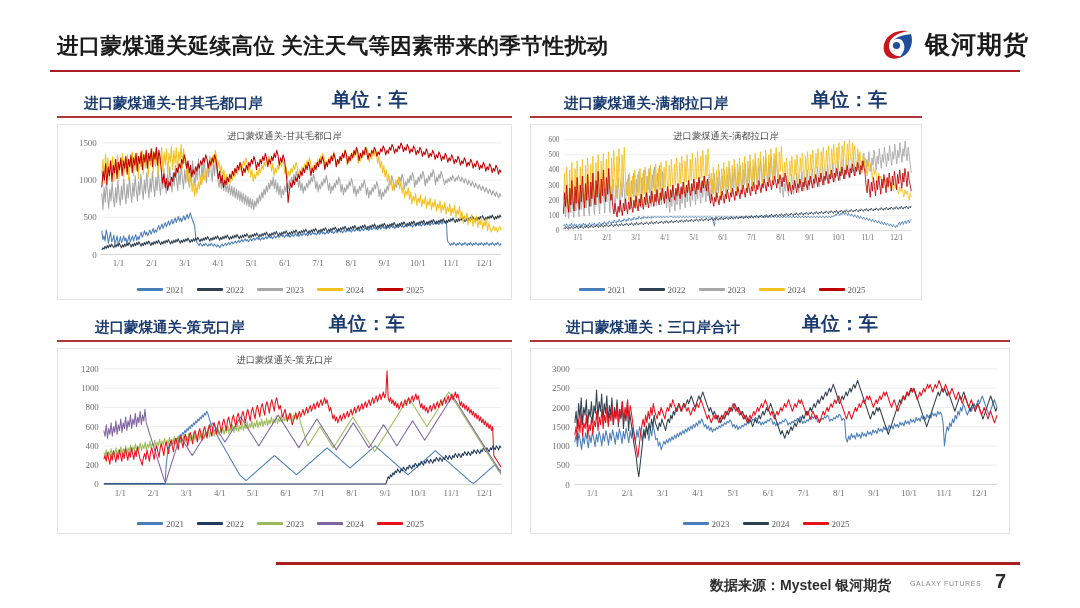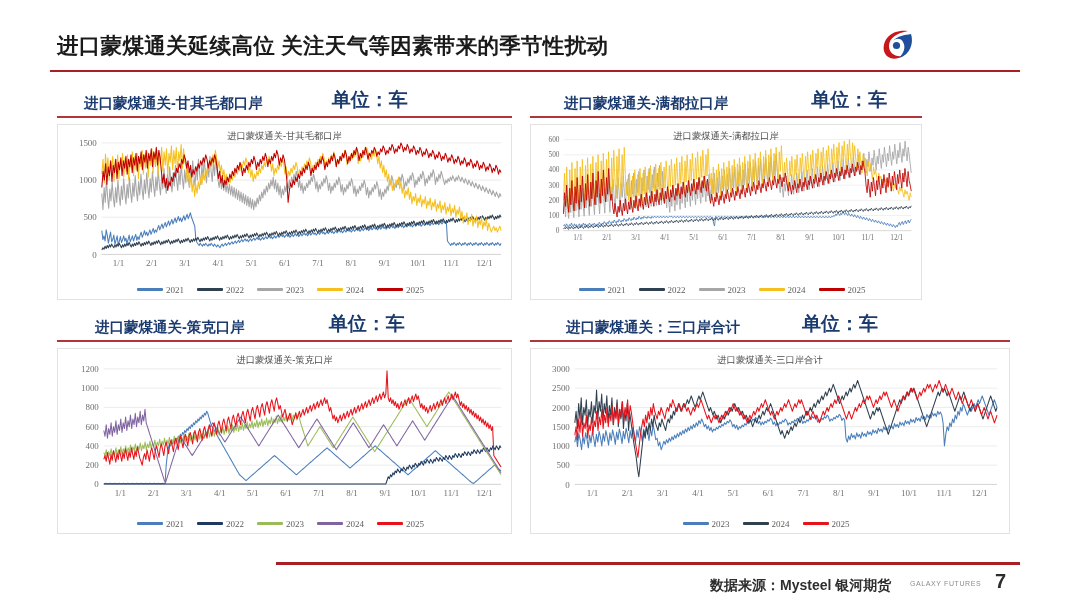--- a/index.html
+++ b/index.html
@@ -188,20 +188,21 @@
     <div id="slide-title">进口蒙煤通关延续高位 关注天气等因素带来的季节性扰动</div>
     <div id="title-rule"></div>
     <div id="brand">
       <div id="brand-mark">
         <svg viewBox="0 0 38 38" width="38" height="38" aria-hidden="true">
           <path d="M30 6 C14 4 4 14 6 26 C8 34 18 36 24 31 C17 32 11 28 11 21 C11 13 19 8 30 6 Z" fill="#c8161d"></path>
           <path d="M33 9 C36 18 32 30 21 33 C26 28 28 22 25 17 C23 13 18 13 15 16 C19 11 27 10 33 9 Z" fill="#1f4e9c"></path>
           <circle cx="18.5" cy="20.5" r="3.6" fill="#1f4e9c"></circle>
         </svg>
       </div>
+      <div id="brand-name">银河期货</div>
     </div>
   </div>
 
   <div class="panel" id="panel-1">
     <div class="panel-head">
       <span class="panel-title">进口蒙煤通关-甘其毛都口岸</span>
       <span class="panel-unit">单位：车</span>
     </div>
     <div class="panel-rule"></div>
     <div class="chart-card">
@@ -393,21 +394,20 @@
     </div>
   </div>
 
   <div class="panel" id="panel-4">
     <div class="panel-head">
       <span class="panel-title">进口蒙煤通关：三口岸合计</span>
       <span class="panel-unit">单位：车</span>
     </div>
     <div class="panel-rule"></div>
     <div class="chart-card">
-      <div class="chart-inner-title">进口蒙煤通关-三口岸合计</div>
       <svg class="chart-svg" id="svg-3" viewBox="0 0 480 160">
           <line x1="44" y1="136" x2="468" y2="136" class="gridline"></line>
           <text x="39" y="139.1" class="axis-text ylab">0</text>
           <line x1="44" y1="116.66666666666667" x2="468" y2="116.66666666666667" class="gridline"></line>
           <text x="39" y="119.76666666666667" class="axis-text ylab">500</text>
           <line x1="44" y1="97.33333333333334" x2="468" y2="97.33333333333334" class="gridline"></line>
           <text x="39" y="100.43333333333334" class="axis-text ylab">1000</text>
           <line x1="44" y1="78" x2="468" y2="78" class="gridline"></line>
           <text x="39" y="81.1" class="axis-text ylab">1500</text>
           <line x1="44" y1="58.66666666666667" x2="468" y2="58.66666666666667" class="gridline"></line>

